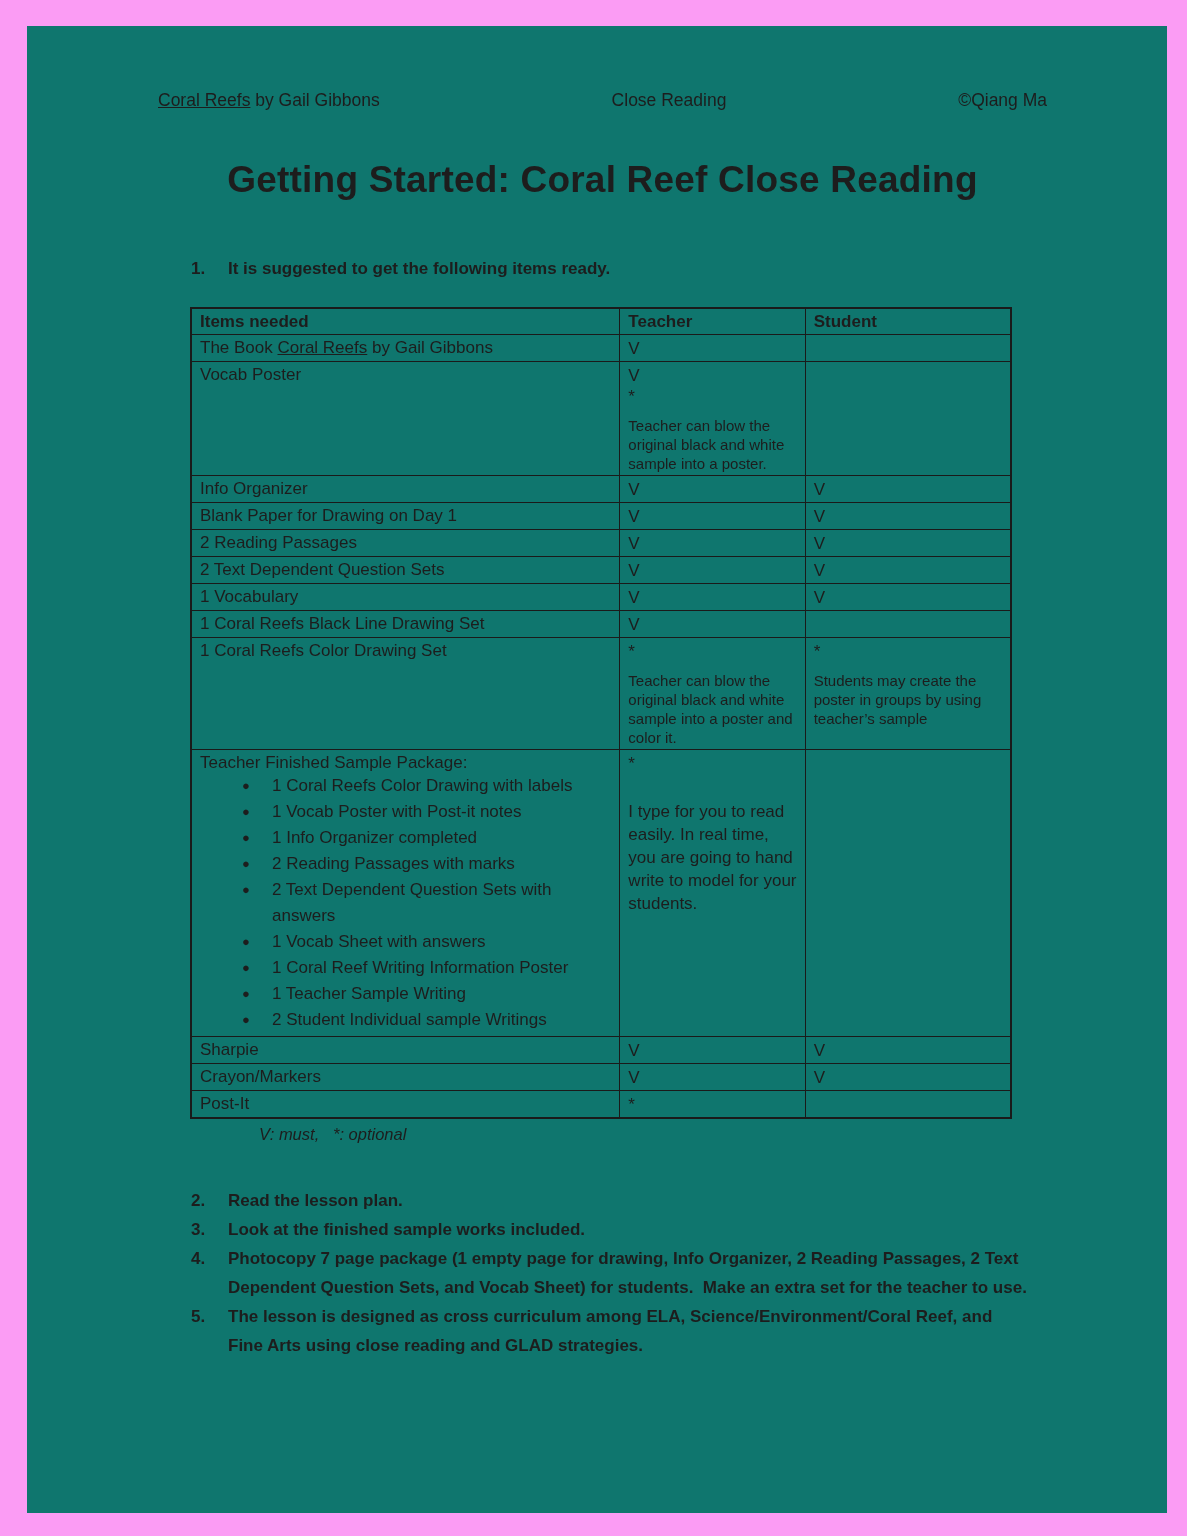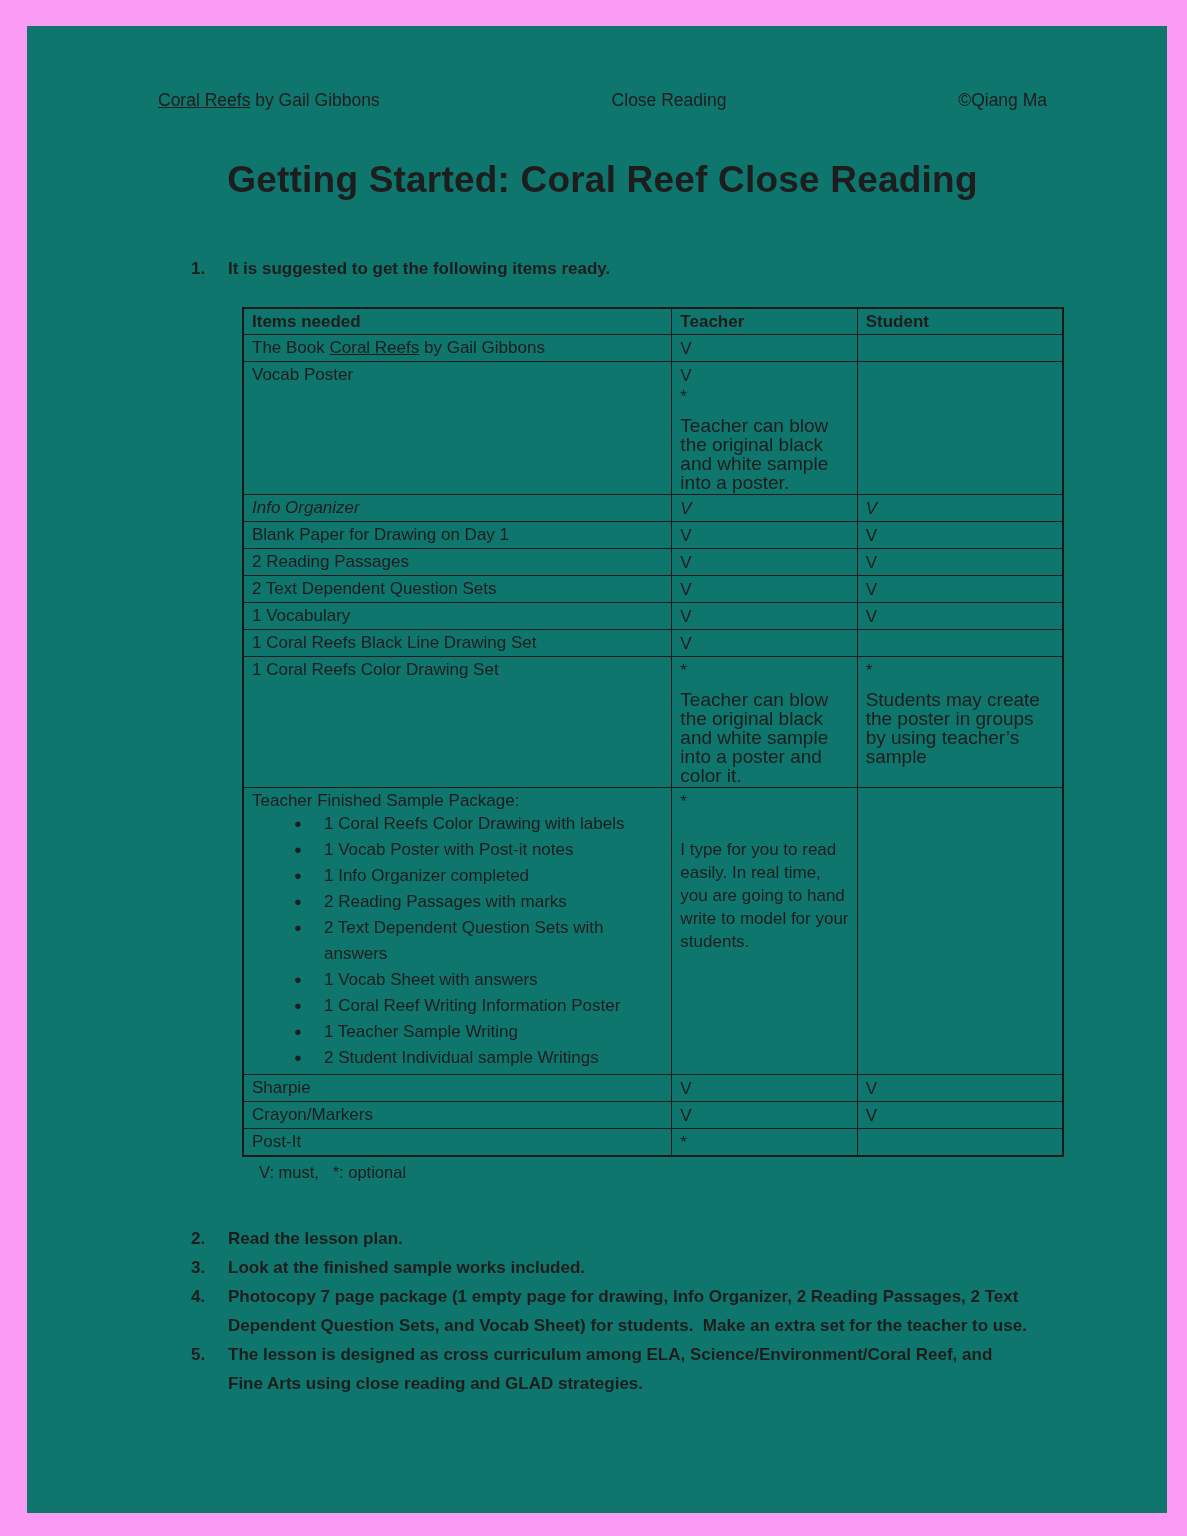--- a/index.html
+++ b/index.html
@@ -40,41 +40,41 @@
     font-size:17px;
     line-height:29px;
   }
   .numbered .num{width:37px;flex:0 0 37px;}
   .numbered .txt{white-space:pre-wrap;max-width:800px;}
   .intro{margin-top:58px;margin-left:33px;line-height:20px;}
   
   table.items{
     border-collapse:collapse;
     margin-top:28px;
-    margin-left:84px;
+    margin-left:32px;
     width:822px;
     font-size:17px;
     table-layout:fixed;
   }
   table.items th, table.items td{
     border:1.5px solid #1a1a1a;
     vertical-align:top;
     text-align:left;
     padding:3px 8px 2px 8px;
     line-height:20px;
     font-weight:400;
     box-sizing:border-box;
     overflow:hidden;
   }
   table.items{border:2.5px solid #1a1a1a;}
   table.items th{font-weight:700;}
   td .mark{line-height:21px;}
   td .note{
     margin-top:9px;
-    font-size:19px;
+    font-size:15px;
     line-height:19px;
     max-width:175px;
   }
   td .note-large{
     margin-top:26px;
     font-size:17px;
     line-height:23px;
     max-width:180px;
   }
   .bullet{
@@ -82,20 +82,21 @@
     line-height:26px;
     margin-left:42px;
   }
   .bullet .dot{flex:0 0 30px;font-size:13px;}
   .bullet .btxt{flex:1;}
   .legend{
     margin-left:101px;
     margin-top:6px;
     font-size:16.5px;
     white-space:pre-wrap;
+    font-style:italic;
   }
   .steps{margin-top:42px;margin-left:33px;}
   .steps .numbered{margin-bottom:0;}
   u{text-decoration:underline;}
 </style>
 </head>
 <body>
 
 <div class="page">
 
@@ -135,21 +136,21 @@
         </tr>
         <tr style="height: 103px;">
           <td><span>Vocab Poster</span></td>
           <td>
             <div class="mark">V</div>
             <div class="mark">*</div>
             <div class="note">Teacher can blow the original black and white sample into a poster.</div>
           </td>
           <td></td>
         </tr>
-        <tr style="height: 26px; font-style: italic;">
+        <tr style="height: 26px;">
           <td><span>Info Organizer</span></td>
           <td>
             <div class="mark">V</div>
           </td>
           <td>
             <div class="mark">V</div>
           </td>
         </tr>
         <tr style="height: 27px;">
           <td><span>Blank Paper for Drawing on Day 1</span></td>

